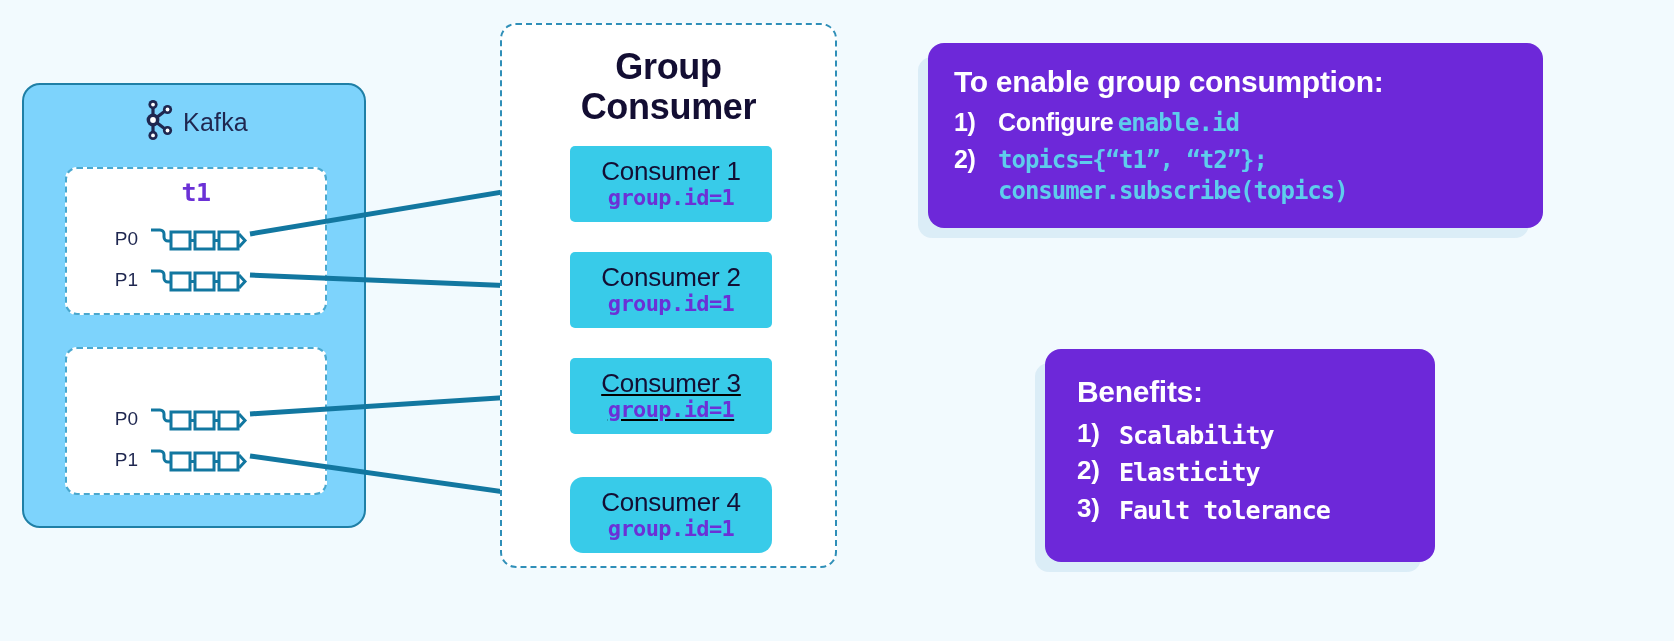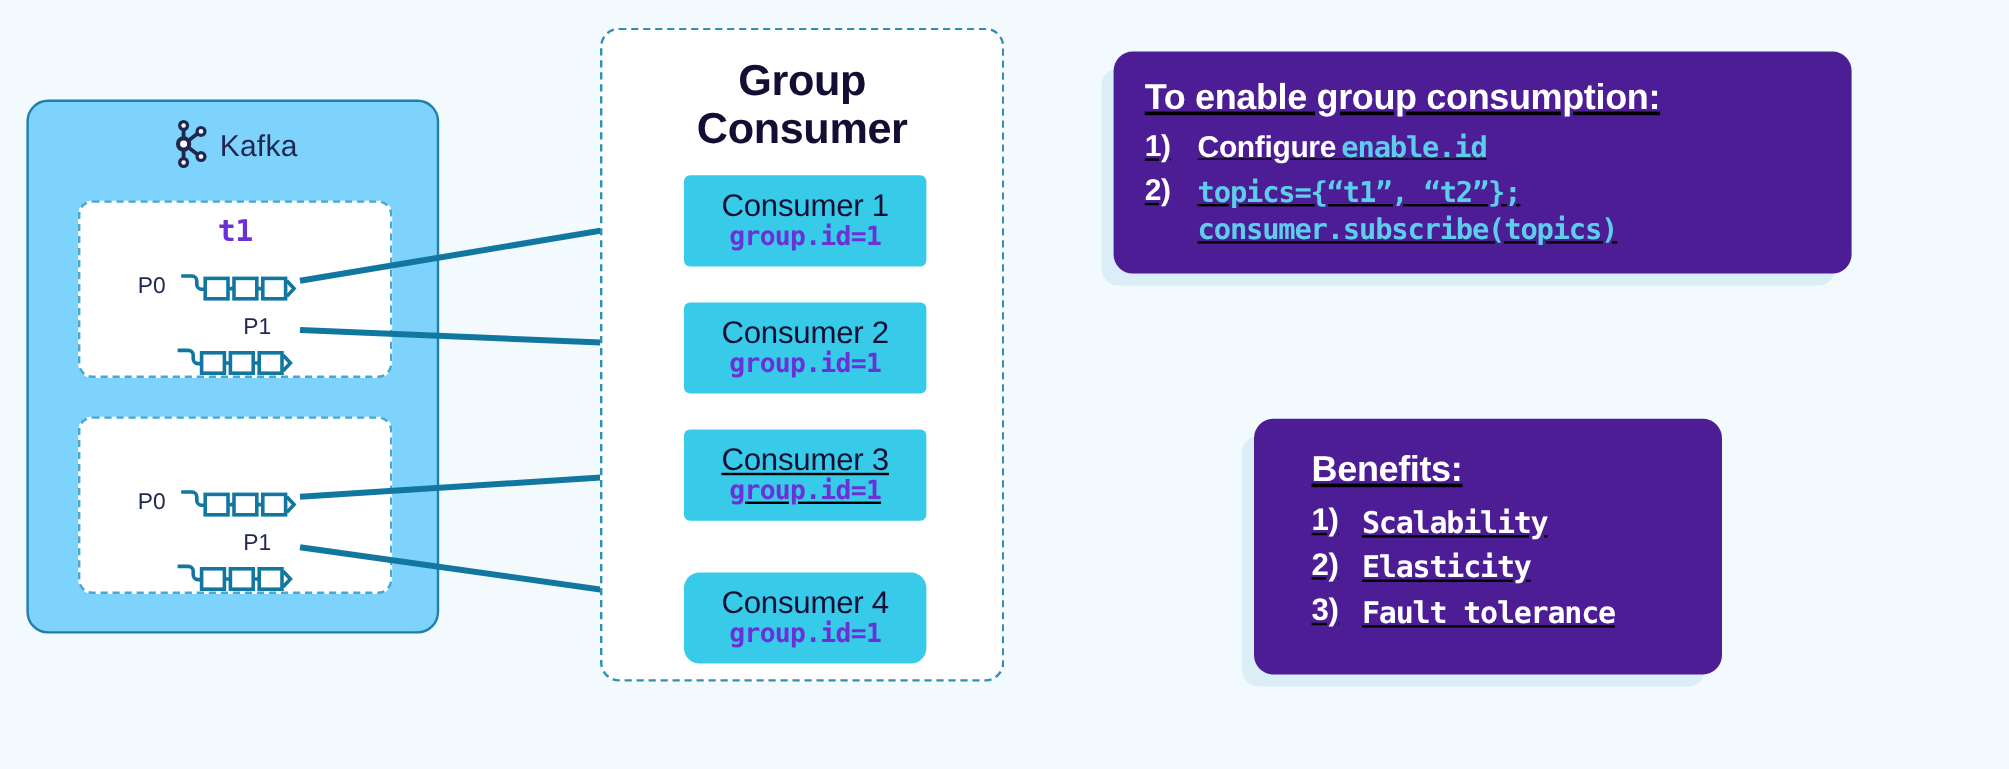--- a/index.html
+++ b/index.html
@@ -35,21 +35,21 @@
   .topic-label{
     position:absolute;top:9px;left:0;width:100%;text-align:center;
     font-family:"DejaVu Sans Mono", monospace;font-weight:bold;
     font-size:25px;color:#6b31d6;letter-spacing:-.5px;
   }
   .partition-row{
     position:absolute;left:0;width:100%;height:36px;
     display:flex;align-items:center;
   }
   .p-row-0{top:52px;}
-  .p-row-1{top:93px;flex-direction:column;}
+  .p-row-1{top:93px;}
   .p-label{
     width:82px;text-align:right;padding-right:11px;
     font-size:19px;color:#1f2750;box-sizing:border-box;
   }
   .p-icon{display:block;}
 
   
   #cg-box{
     position:absolute;left:500px;top:23px;width:337px;height:545px;
     border:2.5px dashed #2f8fb8;border-radius:16px;background:#ffffff;
@@ -75,27 +75,26 @@
   .consumer-gid{
     font-family:"DejaVu Sans Mono", monospace;font-weight:bold;
     font-size:22px;color:#6b31d6;line-height:1.15;letter-spacing:-.6px;
   }
 
   
   #arrow-layer{position:absolute;left:0;top:0;width:1674px;height:641px;pointer-events:none;}
 
   
   .card{
-    position:absolute;background:#4c1d95;border-radius:16px;
+    position:absolute;background:#6d28d9;border-radius:16px;
     box-shadow:-12px 12px 0 -2px rgba(200,225,240,.55);
     box-sizing:border-box;
-    text-decoration:underline;
   }
   #card-enable{left:928px;top:43px;width:615px;height:185px;padding:22px 26px 0 26px;}
-  #card-benefits{left:1045px;top:349px;width:390px;height:213px;padding:26px 26px 0 48px;}
+  #card-benefits{left:1045px;top:349px;width:390px;height:213px;padding:26px 26px 0 32px;}
   .card-title{
     color:#ffffff;font-size:30px;font-weight:bold;letter-spacing:-.3px;
     margin:0 0 9px 0;
   }
   .card-list{list-style:none;margin:0;padding:0;}
   .card-li{display:flex;align-items:flex-start;margin-bottom:5px;}
   .li-num{
     color:#ffffff;font-size:25px;font-weight:bold;min-width:44px;
     flex:0 0 44px;letter-spacing:-.3px;
   }

